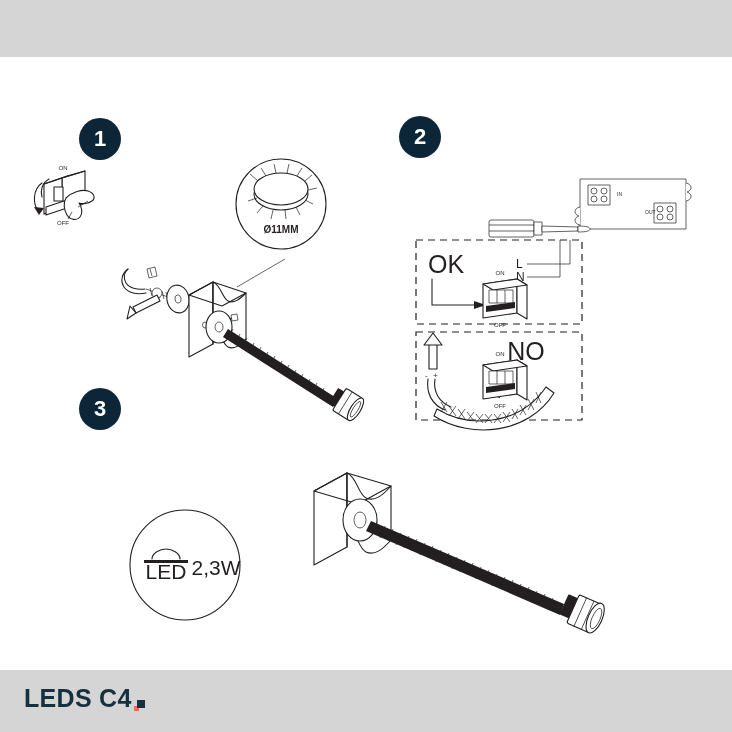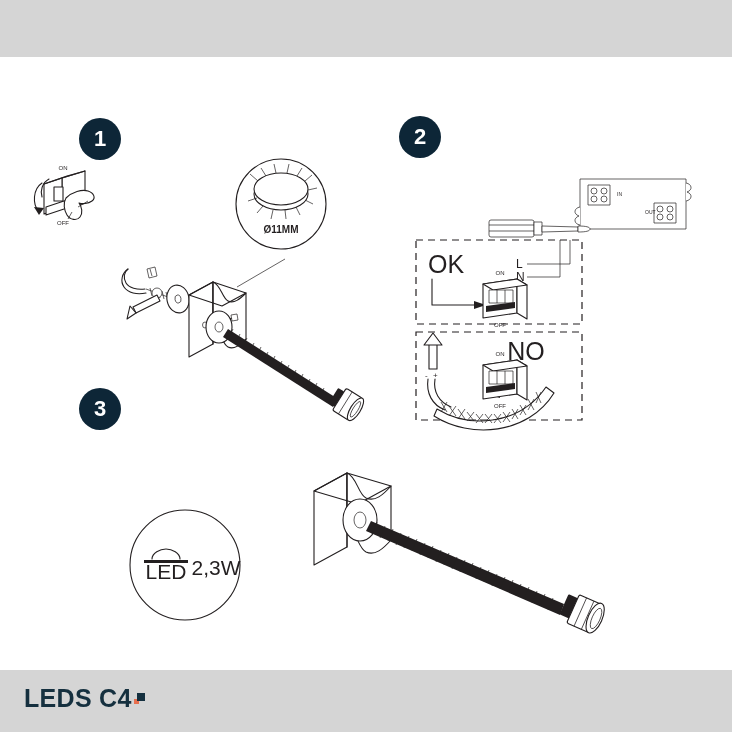--- a/index.html
+++ b/index.html
@@ -21,21 +21,21 @@
     background: #d5d5d5;
   }
   #top-band { top: 0; height: 57px; }
   #bottom-band { top: 670px; height: 62px; }
 
   .brand {
     position: absolute;
     left: 24px;
     top: 686px;
     display: flex;
-    align-items: center;
+    align-items: flex-end;
     color: #15303f;
     font-size: 25px;
     font-weight: bold;
     letter-spacing: 0.3px;
     line-height: 1;
   }
   .brand-mark {
     position: relative;
     width: 11px;
     height: 11px;

